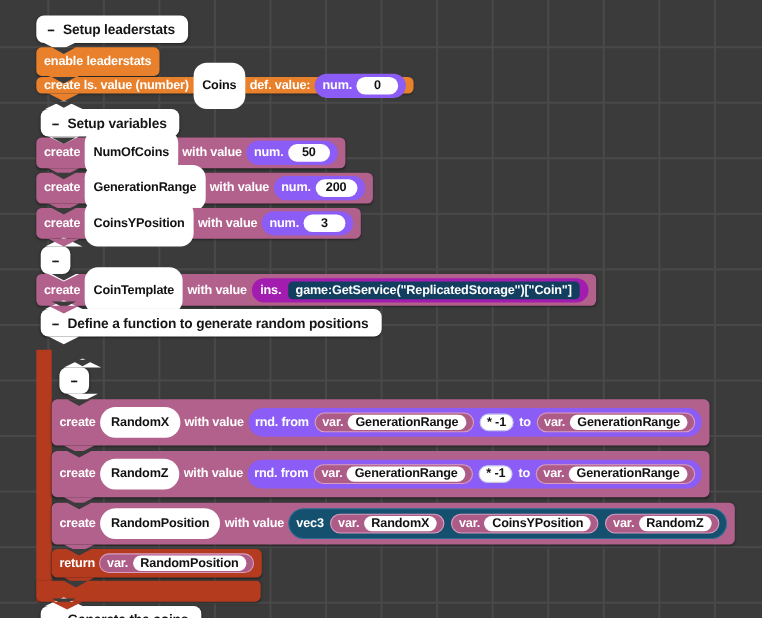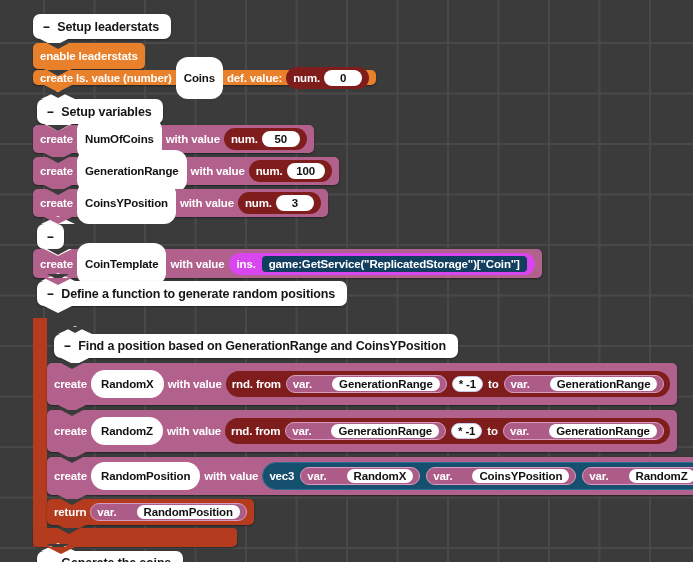--- a/index.html
+++ b/index.html
@@ -26,26 +26,26 @@
     gap:9px;padding:0 12px 0 10px;border-radius:7px;
     box-shadow:0 1px 2px rgba(0,0,0,.4);
   }
   .dash{letter-spacing:-1.5px;}
   .oval{background:#fff;color:#111;border-radius:12px;padding:15px 8px;}
   .oval.big{padding:8px 10px;border-radius:16px;}
   .oval.num{min-width:20px;text-align:center;padding:2px 9px;}
   .oval.mul{border:1.5px solid #c6c9e8;padding:1px 6px;}
   .oval.empty{width:22px;height:15px;padding:0;border-radius:10px;}
   .pill{display:inline-flex;align-items:center;gap:4px;border-radius:13px;padding:3px 7px;}
-  .pill.blue{background:#7f1d1d;}
+  .pill.blue{background:#8b5cf6;}
   .pill.rnd{border-radius:17px;padding:4px 6px;gap:5px;}
-  .pill.ins{background:#d946ef;gap:6px;padding:3px 8px;}
+  .pill.ins{background:#a21caf;gap:6px;padding:3px 8px;}
   .codefield{background:#123f5f;border-radius:4px;padding:2px 7px;}
   .pill.teal{background:#16506f;border-radius:16px;padding:4px 6px;gap:6px;border:1px solid #2e6e93;}
-  .pill.mpill{background:#ad5c87;border:1.5px solid #d99cc0;border-radius:12px;padding:1px 6px;gap:20px;}
+  .pill.mpill{background:#ad5c87;border:1.5px solid #d99cc0;border-radius:12px;padding:1px 6px;gap:4px;}
   .pill.mpill .oval{padding:1px 7px;}
   .tab{position:absolute;bottom:-7px;left:11px;width:0;height:0;
        border-left:14px solid transparent;border-right:14px solid transparent;
        border-top:7px solid var(--c);z-index:5;}
   .notch{position:absolute;top:0;left:14px;width:0;height:0;
        border-left:11px solid transparent;border-right:11px solid transparent;
        border-top:6px solid #3b3b3b;z-index:6;}
   .peak{position:absolute;top:-8px;left:4px;width:0;height:0;
        border-left:17px solid transparent;border-right:17px solid transparent;
        border-bottom:8px solid #fff;z-index:3;}
@@ -104,21 +104,21 @@
     <i class="tab"></i>
   </div>
 
   <div class="block stmt mauve" style="left:33px;top:157px;height:28px">
     <i class="notch"></i>
     <span>create</span>
     <span class="oval">GenerationRange</span>
     <span>with value</span>
     <span class="pill blue">
       <span>num.</span>
-      <span class="oval num">100</span>
+      <span class="oval num">200</span>
     </span>
     <i class="tab"></i>
   </div>
 
   <div class="block stmt mauve" style="left:33px;top:189px;height:28px">
     <i class="notch"></i>
     <span>create</span>
     <span class="oval">CoinsYPosition</span>
     <span>with value</span>
     <span class="pill blue">
@@ -155,21 +155,20 @@
     <i class="tab" style="left:7px"></i>
   </div>
 
   <div class="spine" style="top:318px;width:14px;height:229px"></div>
 
 
   <div class="block comment" style="left:54px;top:334px;height:24px">
     <i class="peak"></i>
       <i class="peakcut"></i>
     <span class="dash">--</span>
-    <span>Find a position based on GenerationRange and CoinsYPosition</span>
     <i class="tab" style="left:7px"></i>
   </div>
 
   <div class="block stmt mauve" style="left:47px;top:363px;height:42px">
     <i class="notch"></i>
     <span>create</span>
     <span class="oval big">RandomX</span>
     <span>with value</span>
     <span class="pill blue rnd">
       <span>rnd. from</span>

